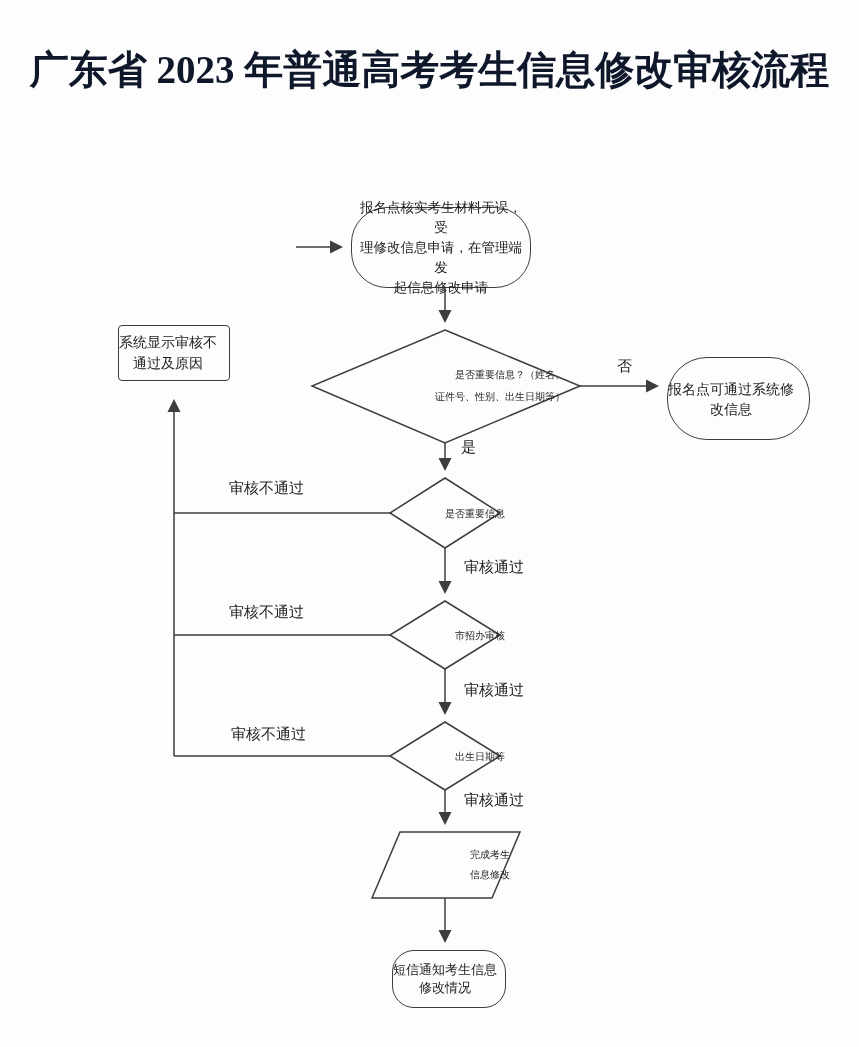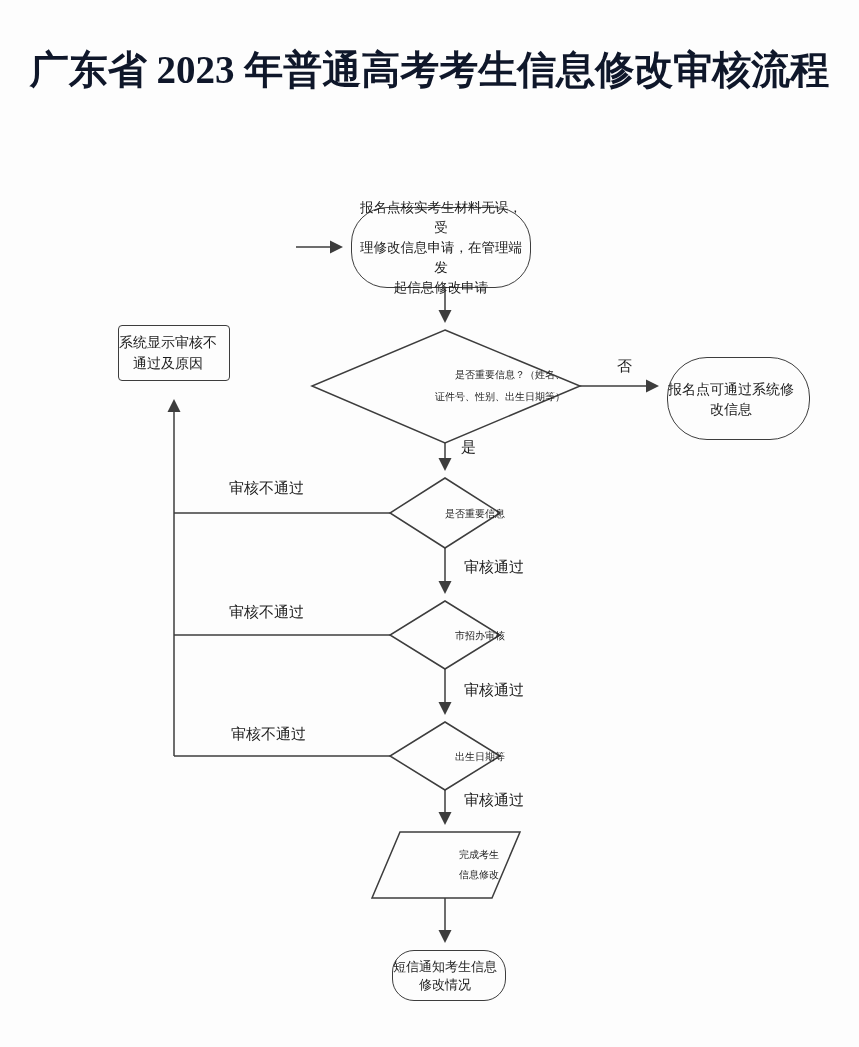--- a/index.html
+++ b/index.html
@@ -46,33 +46,33 @@
     justify-content: flex-start;
     text-align: center;
     white-space: pre-line;
     font-size: 13.5px;
     line-height: 20px;
   }
   .stadium-small   { left: 181px; top: 222px; width: 115px; height: 52px; border-radius: 25px; }
   .stadium-accept  { left: 351px; top: 207px; width: 180px; height: 81px; border-radius: 36px; padding: 0 2px; }
   .stadium-system  { left: 667px; top: 345px; width: 143px; height: 83px; border-radius: 40px; font-size: 14px; margin-top: 12px; }
   .rect-fail       { left: 118px; top: 325px; width: 112px; height: 56px; border-radius: 4px; font-size: 14px; line-height: 21px; }
-  .stadium-sms     { left: 392px; top: 950px; width: 114px; height: 51px; border-radius: 22px; font-size: 13px; line-height: 18px; }
+  .stadium-sms     { left: 392px; top: 950px; width: 114px; height: 58px; border-radius: 22px; font-size: 13px; line-height: 18px; }
   .free-label {
     position: absolute;
     white-space: pre-line;
     text-align: right;
     font-size: 10px;
     line-height: 20px;
   }
   .lbl-decision-main { left: 325px; top: 364px; width: 240px; line-height: 22px; }
   .lbl-d1 { left: 385px; top: 504px; width: 120px; }
   .lbl-d2 { left: 385px; top: 626px; width: 120px; }
   .lbl-d3 { left: 385px; top: 747px; width: 120px; }
-  .lbl-para { left: 379px; top: 845px; width: 120px; }
+  .lbl-para { left: 390px; top: 845px; width: 120px; }
   .edge-label {
     position: absolute;
     font-size: 15px;
     line-height: 20px;
     white-space: nowrap;
   }
   .lbl-yes   { left: 461px; top: 437px; }
   .lbl-no    { left: 617px; top: 356px; }
   .lbl-fail1 { left: 229px; top: 478px; }
   .lbl-fail2 { left: 229px; top: 602px; }

